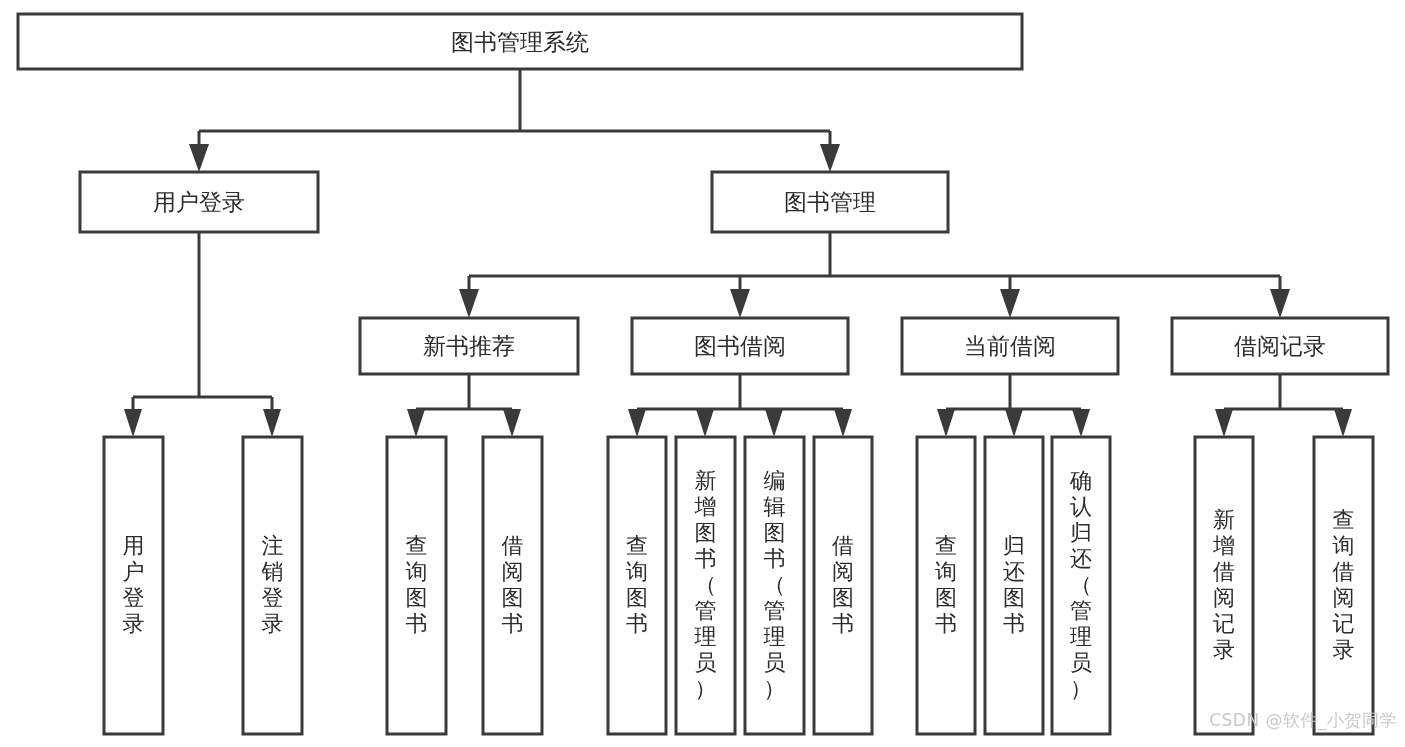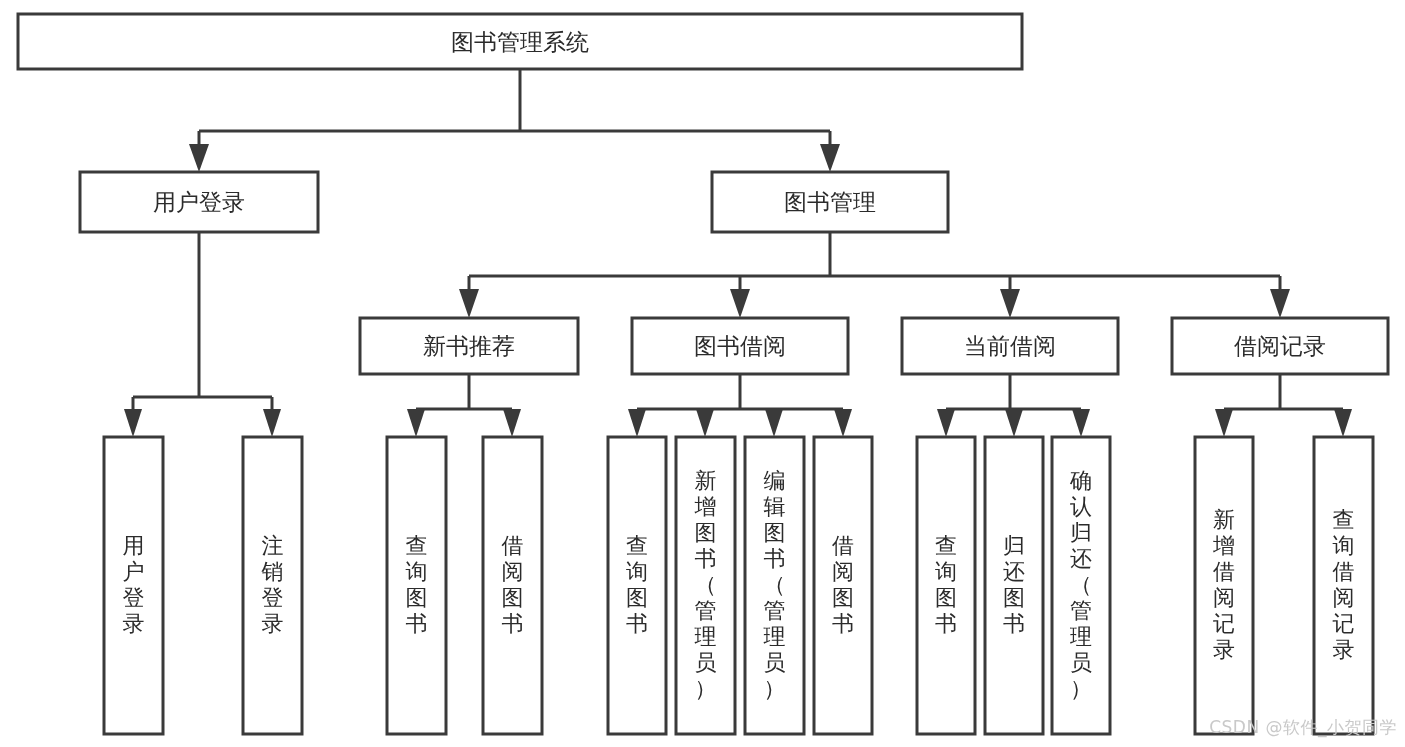--- a/index.html
+++ b/index.html
@@ -20,21 +20,21 @@
   }
   .node-label-vertical{
     fill:#2b2b2b;
     font-family:"DejaVu Sans","Liberation Sans",sans-serif;
     font-size:22px;
   }
   .edge{stroke:#3a3a3a;stroke-width:3;fill:none;}
   .arrow-head{fill:#3a3a3a;stroke:none;}
   .watermark{
     position:absolute;
-    right:8px;bottom:8px;
+    right:8px;bottom:15px;
     font-family:"DejaVu Sans","Liberation Sans",sans-serif;
     font-size:17px;
     color:#c9c9c9;
     white-space:nowrap;
     letter-spacing:0.5px;
     user-select:none;
   }
 </style>
 </head>
 <body>

